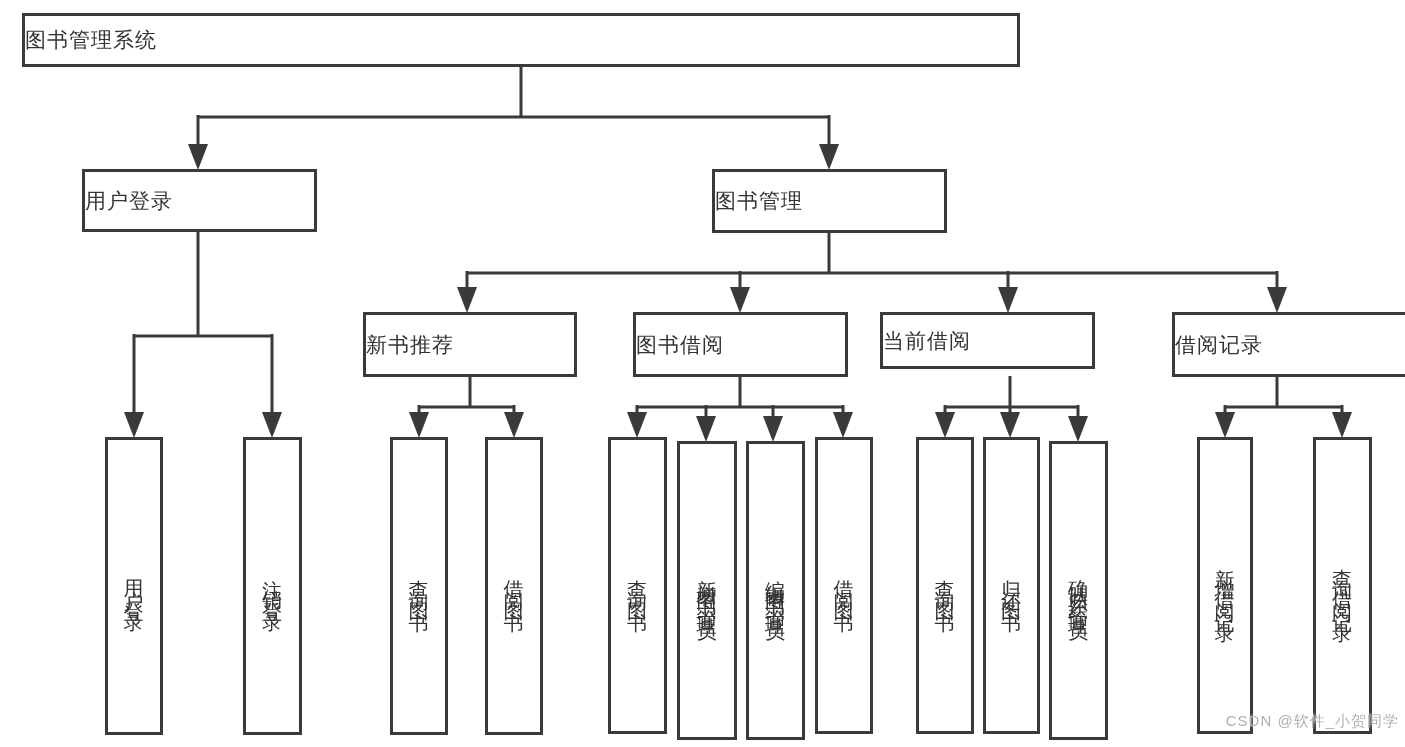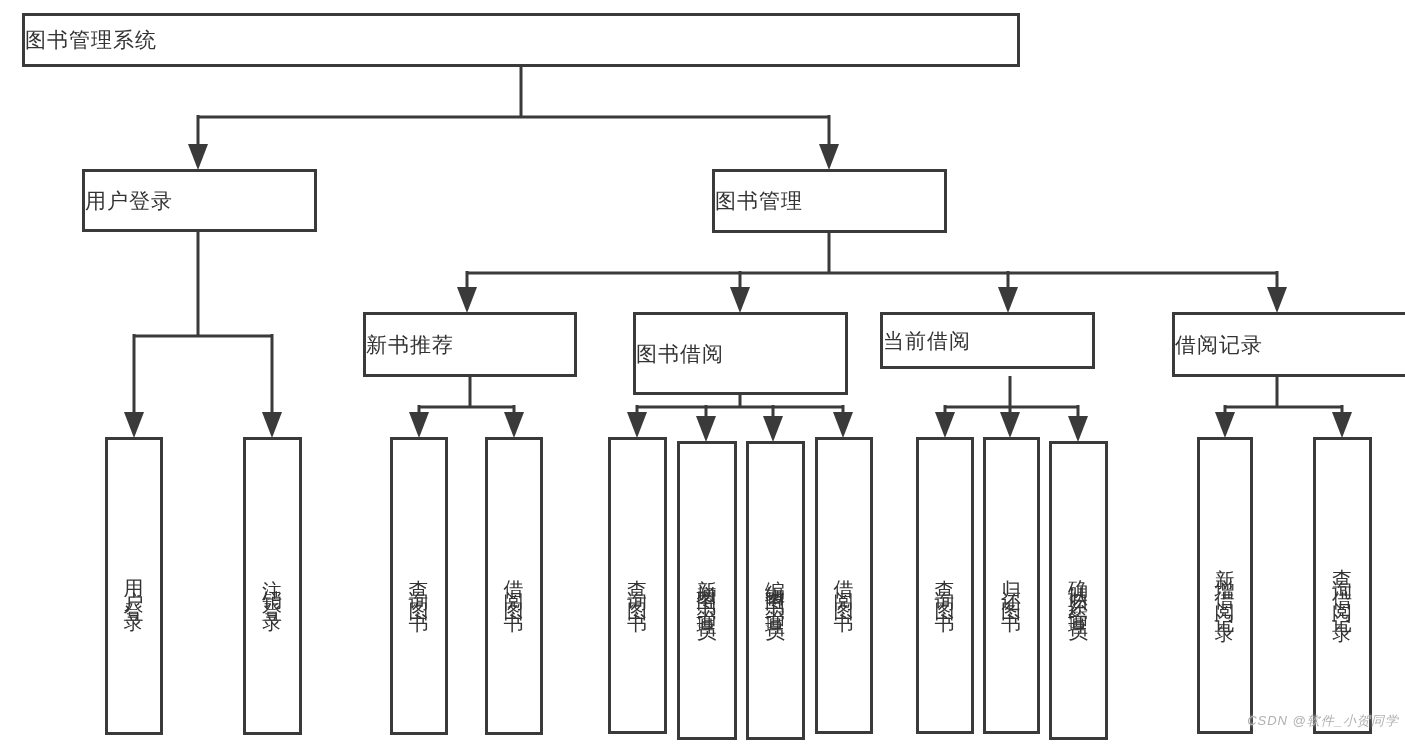--- a/index.html
+++ b/index.html
@@ -31,25 +31,24 @@
     text-orientation:mixed;
     font-size:20px;color:#333;
     line-height:1.1;
     letter-spacing:11px;
     white-space:nowrap;
   }
   .leaf.tight .vtext{letter-spacing:6px;}
   #watermark{
     position:absolute;z-index:3;
     right:6px;top:712px;
-    font-size:13px;
+    font-size:15px;
     color:#b0b0b0;
     letter-spacing:1px;
     text-shadow:0 0 3px #ffffff;
-    font-style:italic;
   }
 </style>
 </head>
 <body>
 
 <div id="canvas">
 
   <svg id="connectors" width="1405" height="747" viewBox="0 0 1405 747">
     <g stroke="#3a3a3a" stroke-width="3" fill="none">
       <path d="M521 66 V117 M198 117 H829 M198 115 V147 M829 115 V147"></path>
@@ -90,21 +89,21 @@
   <div class="hbox" style="left:82px;top:169px;width:235px;height:63px">
     <span>用户登录</span>
   </div>
   <div class="hbox" style="left:363px;top:312px;width:214px;height:65px">
     <span>新书推荐</span>
   </div>
 
   <div class="hbox" style="left:712px;top:169px;width:235px;height:64px">
     <span>图书管理</span>
   </div>
-  <div class="hbox" style="left:633px;top:312px;width:215px;height:83px">
+  <div class="hbox" style="left:633px;top:312px;width:215px;height:65px">
     <span>图书借阅</span>
   </div>
   <div class="hbox" style="left:880px;top:312px;width:215px;height:57px">
     <span>当前借阅</span>
   </div>
   <div class="hbox" style="left:1172px;top:312px;width:236px;height:65px">
     <span>借阅记录</span>
   </div>
 
   <div class="leaf" style="left:105px;top:437px;width:58px;height:298px">

